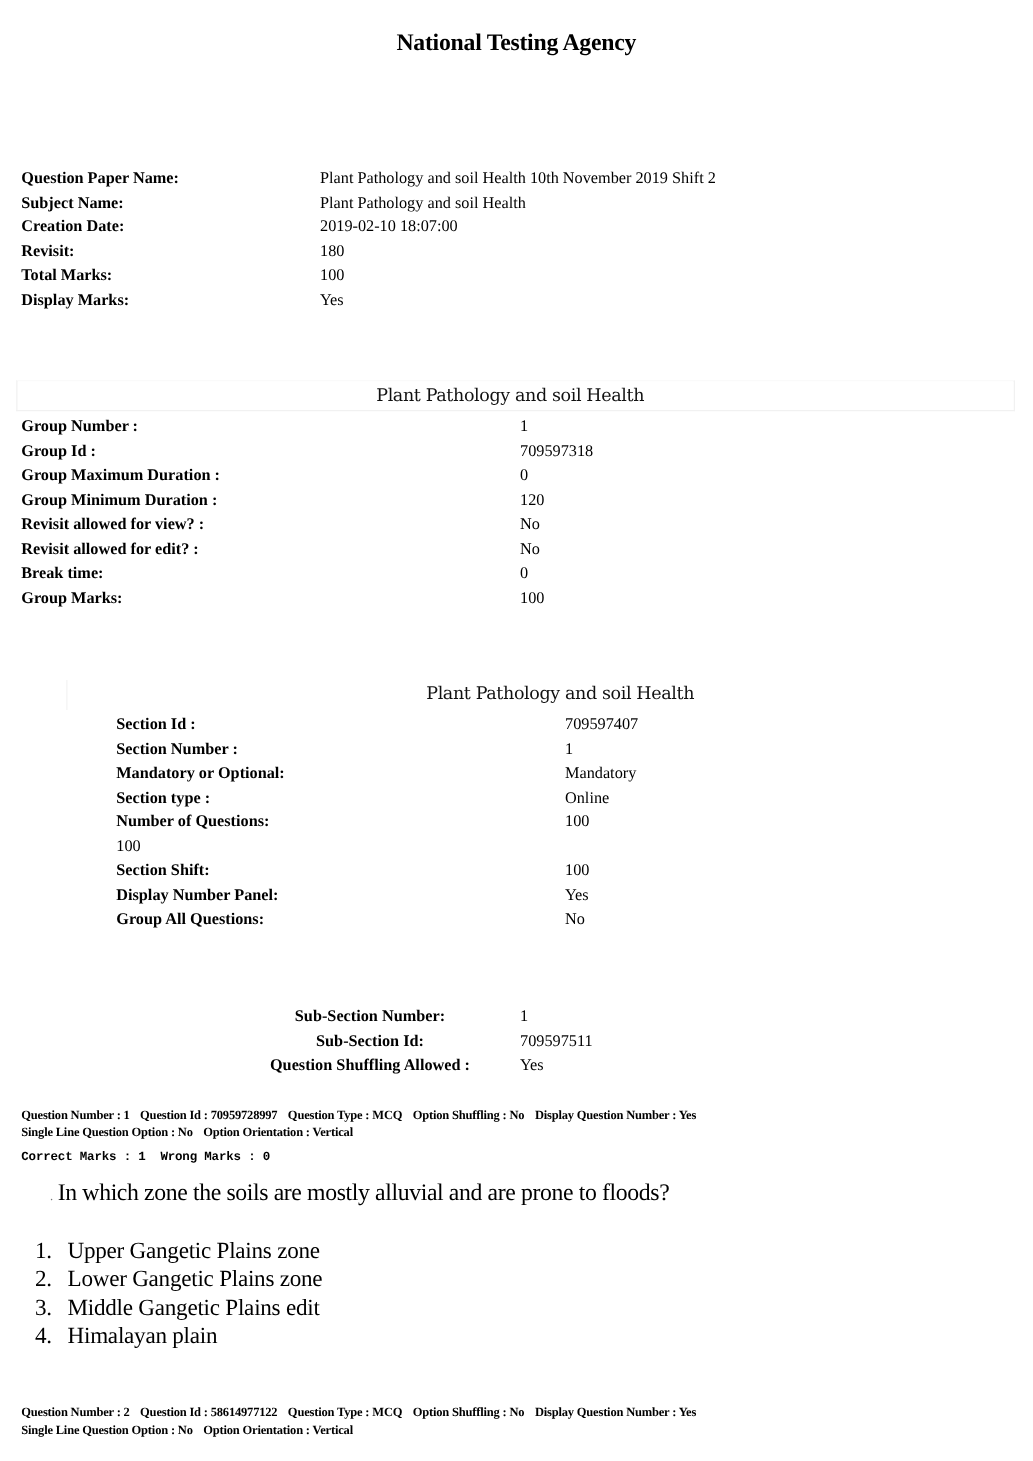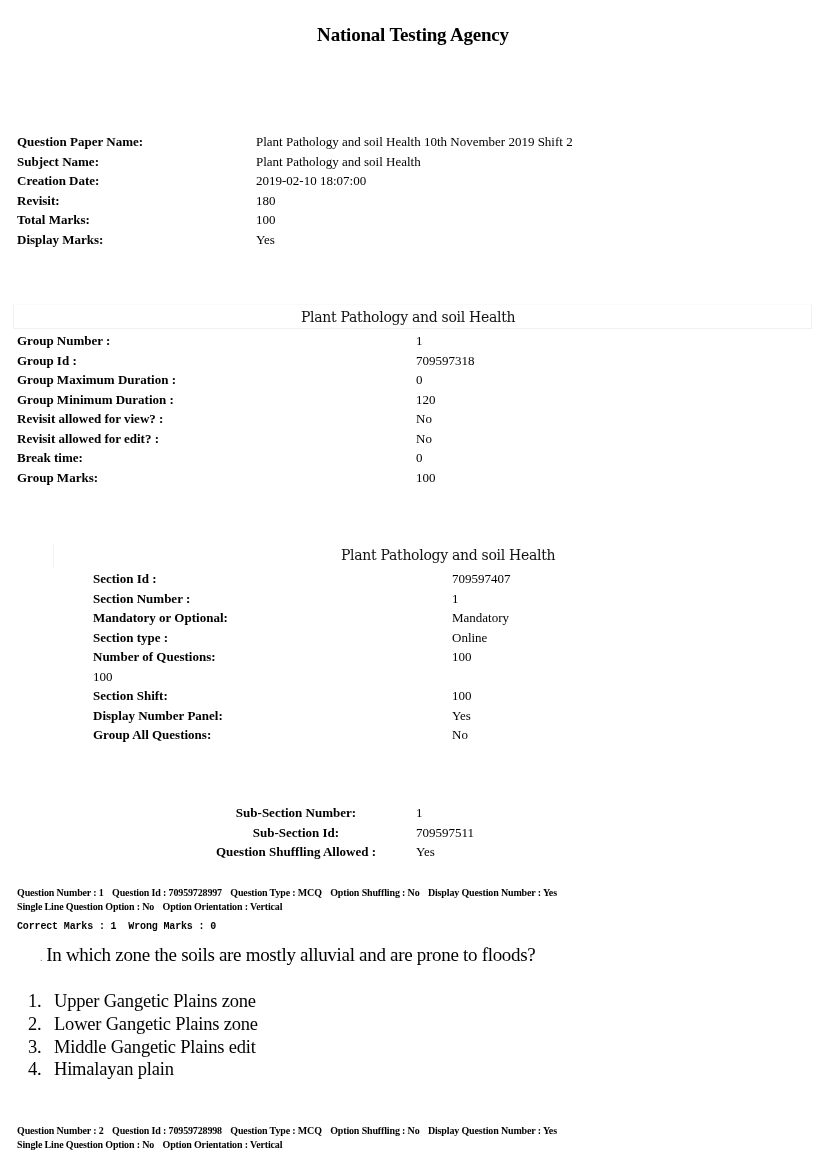--- a/index.html
+++ b/index.html
@@ -227,21 +227,21 @@
     </li>
   <li>
       <span class="num">4.</span>
       <span>Himalayan plain</span>
     </li>
 </ol>
 
 <div class="qmeta q2-meta">
   <div>
     <span>Question Number : 2</span>
-    <span>Question Id : 70959728998</span>
+    <span>Question Id : 58614977122</span>
     <span>Question Type : MCQ</span>
     <span>Option Shuffling : No</span>
     <span>Display Question Number : Yes</span>
   </div>
   <div>
     <span>Single Line Question Option : No</span>
     <span>Option Orientation : Vertical</span>
   </div>
 </div>
 

